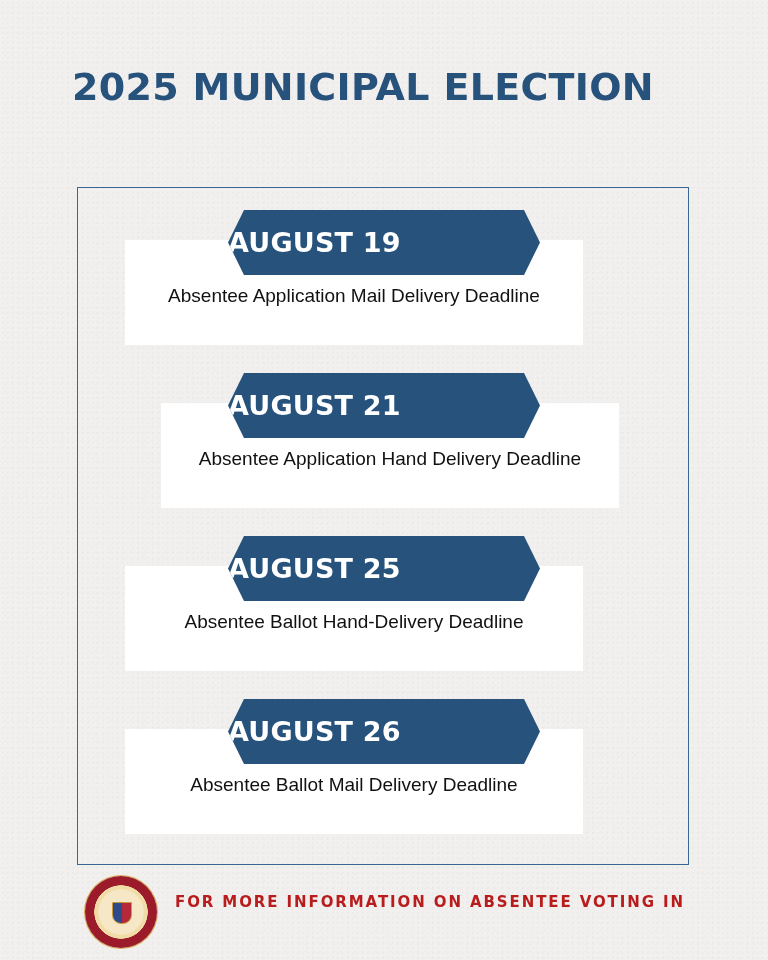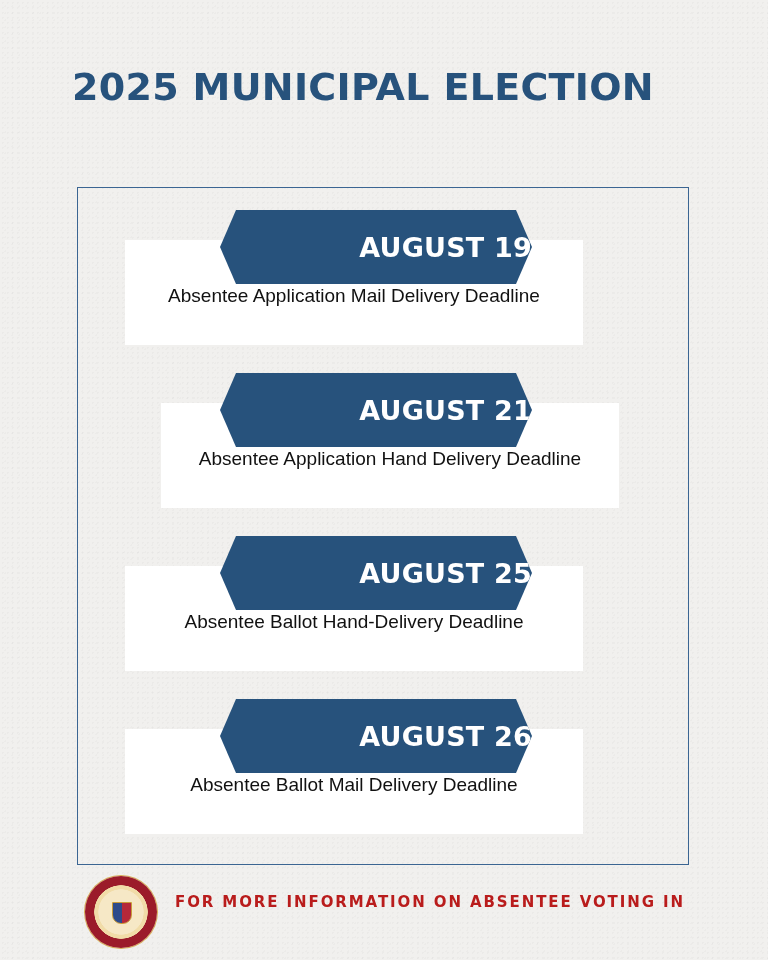--- a/index.html
+++ b/index.html
@@ -23,24 +23,24 @@
     border:1.5px solid #3b6592; box-sizing:border-box;
   }
   .card {
     position:absolute; left:125px; width:458px; height:105px; background:#ffffff;
   }
   .card-desc {
     position:absolute; left:0; width:100%; top:45px; text-align:center;
     font-family:"Liberation Sans", sans-serif; font-size:19px; color:#111;
   }
   .badge {
-    position:absolute; left:220px; width:312px; height:74px;
+    position:absolute; left:228px; width:312px; height:65px;
     background:#27527c;
     clip-path: polygon(16px 0, calc(100% - 16px) 0, 100% 50%, calc(100% - 16px) 100%, 16px 100%, 0 50%);
-    display:flex; align-items:center; justify-content:flex-end;
+    display:flex; align-items:center; justify-content:flex-start;
   }
   .badge span {
     color:#ffffff; font-family:"DejaVu Sans", sans-serif; font-weight:bold;
     font-size:27px; letter-spacing:0.2px;
   }
   .seal {
     position:absolute; left:85px; top:876px; width:72px; height:72px; border-radius:50%;
     background: radial-gradient(circle, #f6e8c6 0 44%, #f1dca8 45% 52%, #9b1b2a 53% 78%, #e9c878 79% 88%, #b8862d 89% 100%);
     box-shadow: 0 0 0 1px #d6ad56;
   }

